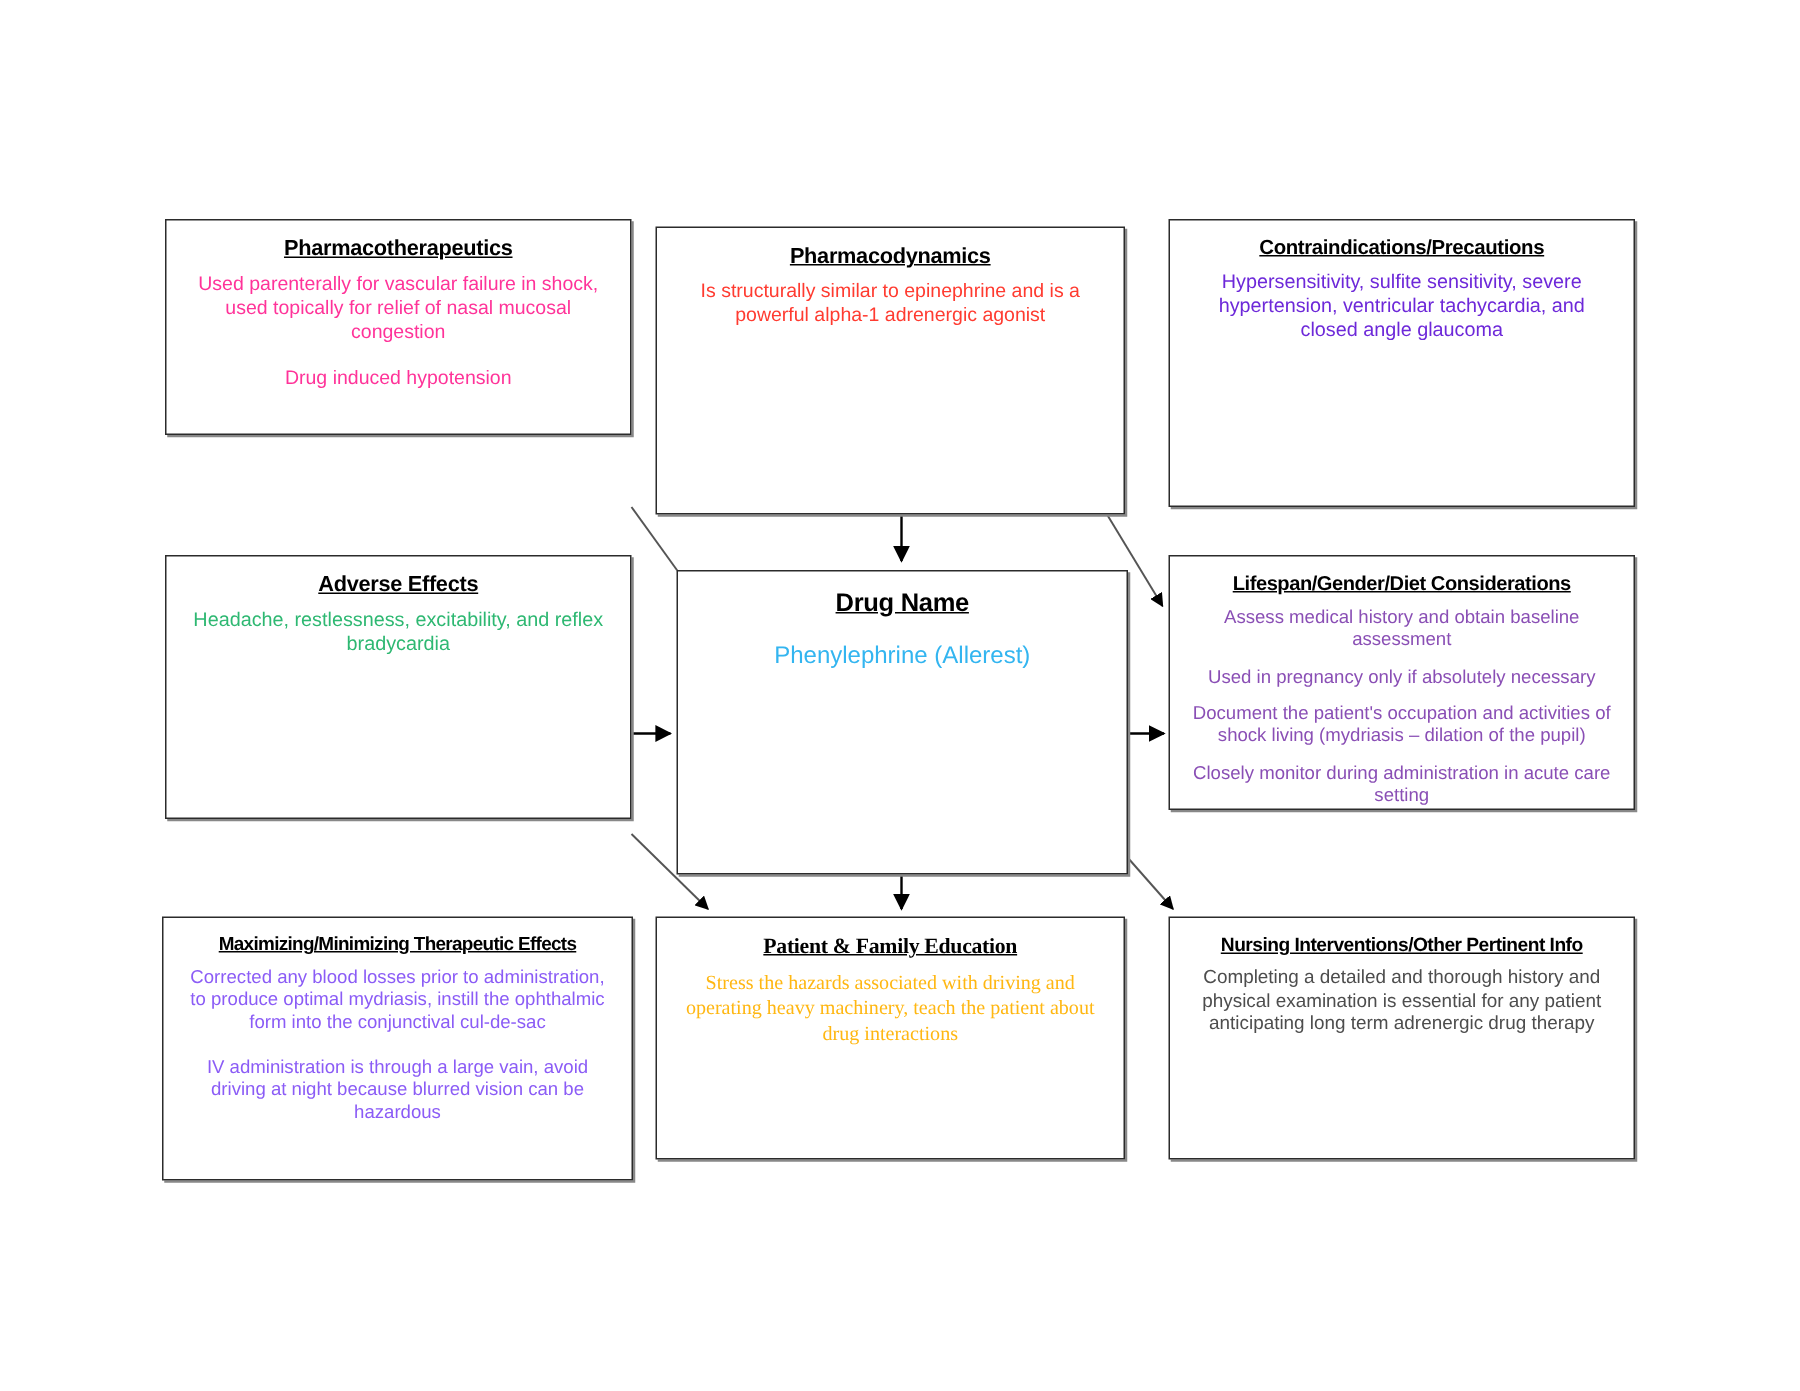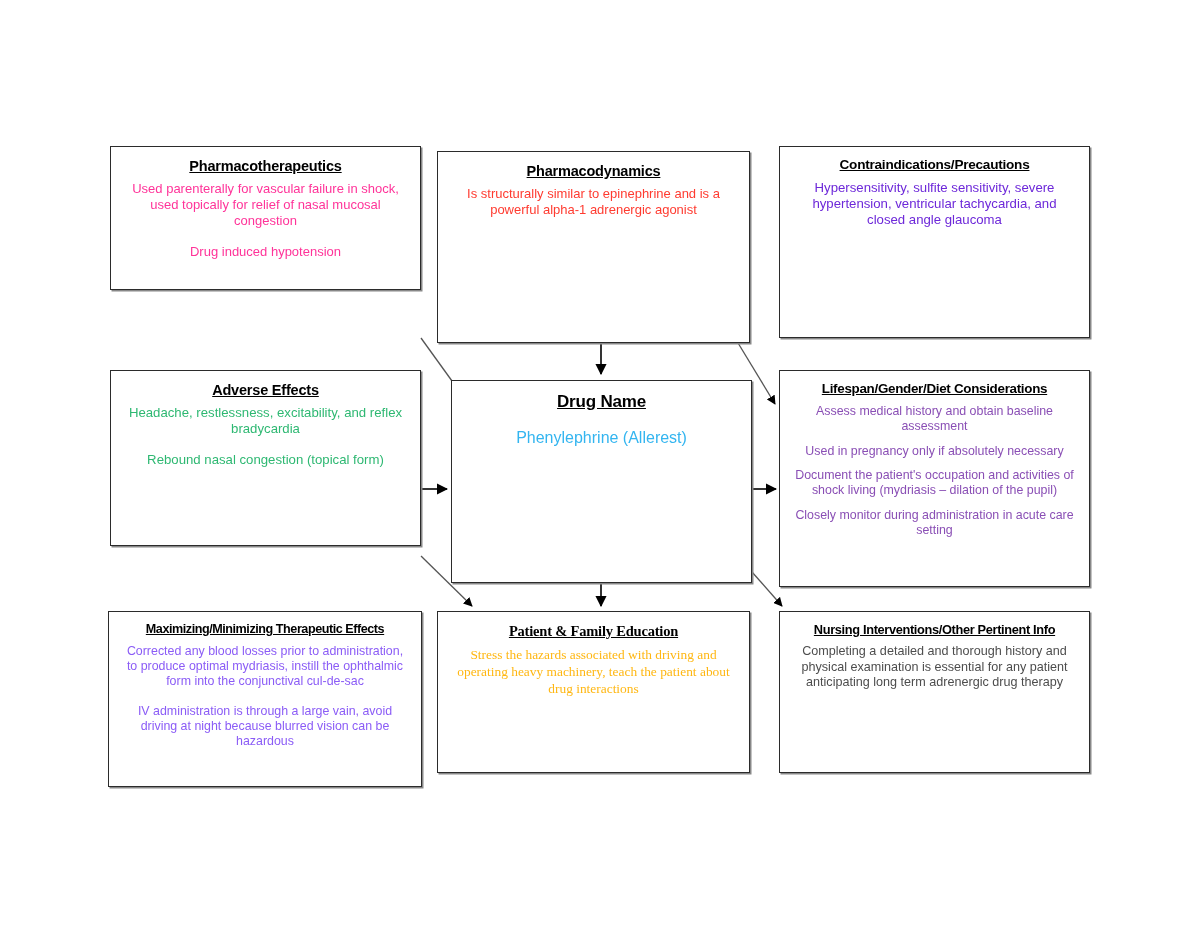--- a/index.html
+++ b/index.html
@@ -71,21 +71,21 @@
   }
   .para:last-child { margin-bottom: 0; }
 
   
   #node-pharmacotherapeutics { left: 110px;  top: 146px; width: 311px; height: 144px; }
   #node-pharmacodynamics     { left: 437px;  top: 141px; width: 313px; height: 192px; margin-top: 10px; }
   #node-contraindications    { left: 779px;  top: 146px; width: 311px; height: 192px; }
 
   #node-adverse-effects      { left: 110px;  top: 370px; width: 311px; height: 176px; }
   #node-drug-name            { left: 451px;  top: 380px; width: 301px; height: 203px; }
-  #node-lifespan             { left: 779px;  top: 370px; width: 311px; height: 217px; }
+  #node-lifespan             { left: 779px;  top: 370px; width: 311px; height: 170px; }
 
   #node-maximizing           { left: 108px;  top: 611px; width: 314px; height: 176px; }
   #node-patient-education    { left: 437px;  top: 611px; width: 313px; height: 162px; font-family: Liberation Serif, serif; }
   #node-nursing              { left: 779px;  top: 611px; width: 311px; height: 162px; }
 
   #node-drug-name .node-title {
     font-size: 17px;
     margin-bottom: 16px;
   }
   #node-drug-name .node-body {
@@ -152,21 +152,20 @@
     <div class="node-title">Contraindications/Precautions</div>
     <div class="node-body" style="color: #6d28d9;">
       <p class="para">Hypersensitivity, sulfite sensitivity, severe hypertension, ventricular tachycardia, and closed angle glaucoma</p>
     </div>
   </div>
 
   <div class="node" id="node-adverse-effects">
     <div class="node-title">Adverse Effects</div>
     <div class="node-body" style="color: rgb(46, 184, 114);">
       <p class="para">Headache, restlessness, excitability, and reflex bradycardia</p>
-      <p class="para">Rebound nasal congestion (topical form)</p>
     </div>
   </div>
 
   <div class="node" id="node-drug-name">
     <div class="node-title">Drug Name</div>
     <div class="node-body" style="color: rgb(51, 181, 240);">
       <p class="para">Phenylephrine (Allerest)</p>
     </div>
   </div>
 

